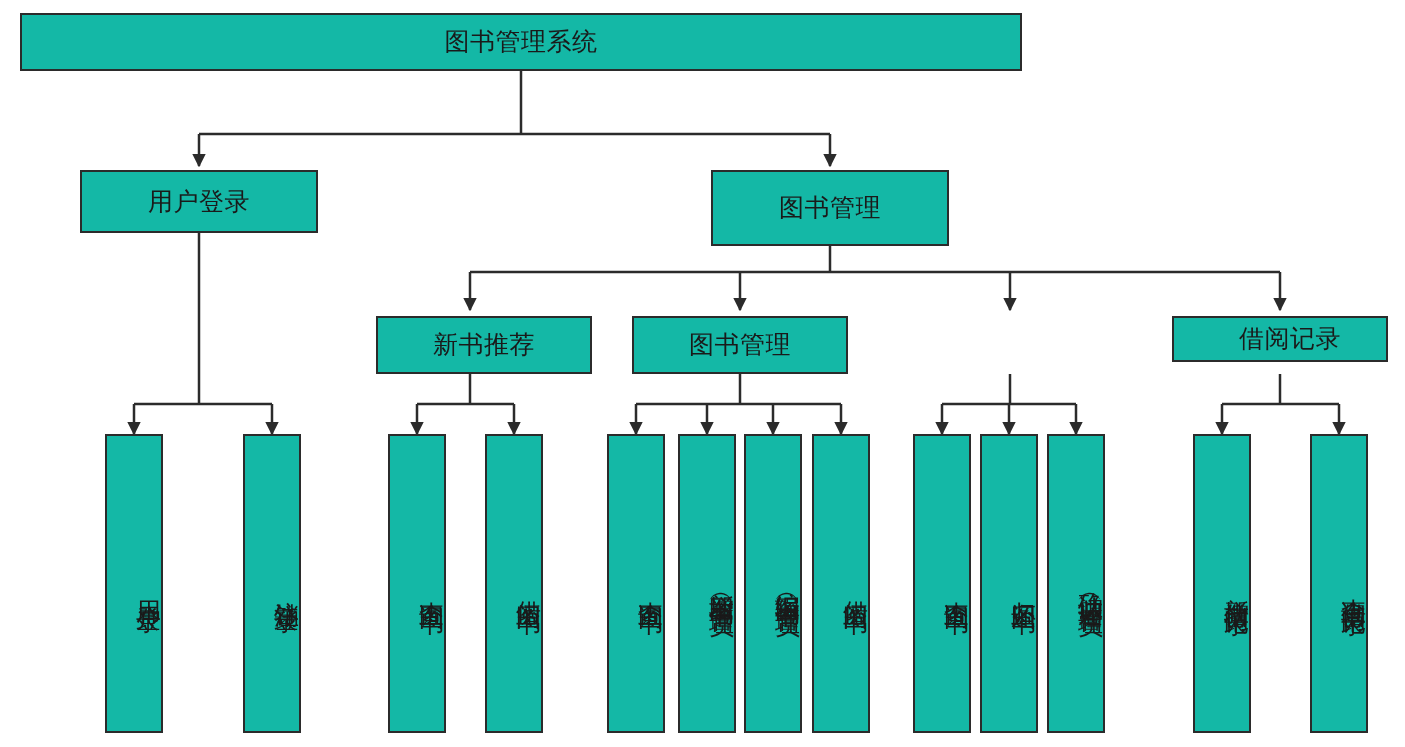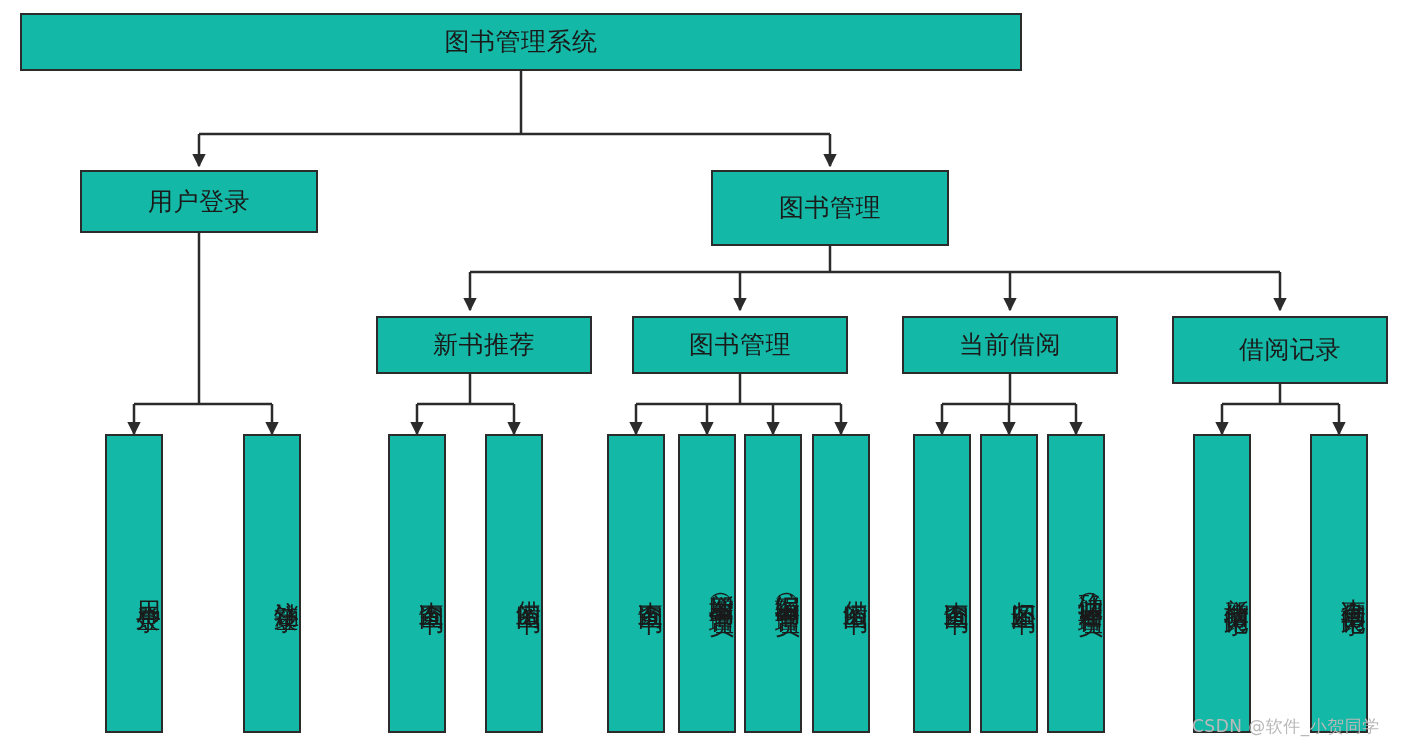--- a/index.html
+++ b/index.html
@@ -132,24 +132,21 @@
   <div class="node horiz" style="left:711px; top:170px; width:238px; height:76px;">
     <span>图书管理</span>
   </div>
 
   <div class="node horiz" style="left:376px; top:316px; width:216px; height:58px;">
     <span>新书推荐</span>
   </div>
   <div class="node horiz" style="left:632px; top:316px; width:216px; height:58px;">
     <span>图书管理</span>
   </div>
-  <div class="node horiz" style="left:902px; top:316px; width:216px; height:58px;">
-    <span>当前借阅</span>
-  </div>
-  <div class="node horiz" style="left:1172px; top:316px; width:216px; height:68px;padding-left:20px;">
+  <div class="node horiz" style="left:1172px; top:316px; width:216px; height:46px;padding-left:20px;">
     <span>借阅记录</span>
   </div>
 
   <div class="node vert" style="left:105px; top:434px; width:58px; height:299px;">
     <span>用户登录</span>
   </div>
   <div class="node vert" style="left:243px; top:434px; width:58px; height:299px;">
     <span>注销登录</span>
   </div>
 
@@ -183,15 +180,14 @@
     <span>确认归还（管理员）</span>
   </div>
 
   <div class="node vert" style="left:1193px; top:434px; width:58px; height:299px;">
     <span>新增借阅记录</span>
   </div>
   <div class="node vert" style="left:1310px; top:434px; width:58px; height:299px;">
     <span>查询借阅记录</span>
   </div>
 
-  <div class="watermark" style="left:1192px; top:715px;">CSDN @软件_小贺同学</div>
 
 </div>
 
 </body></html>

